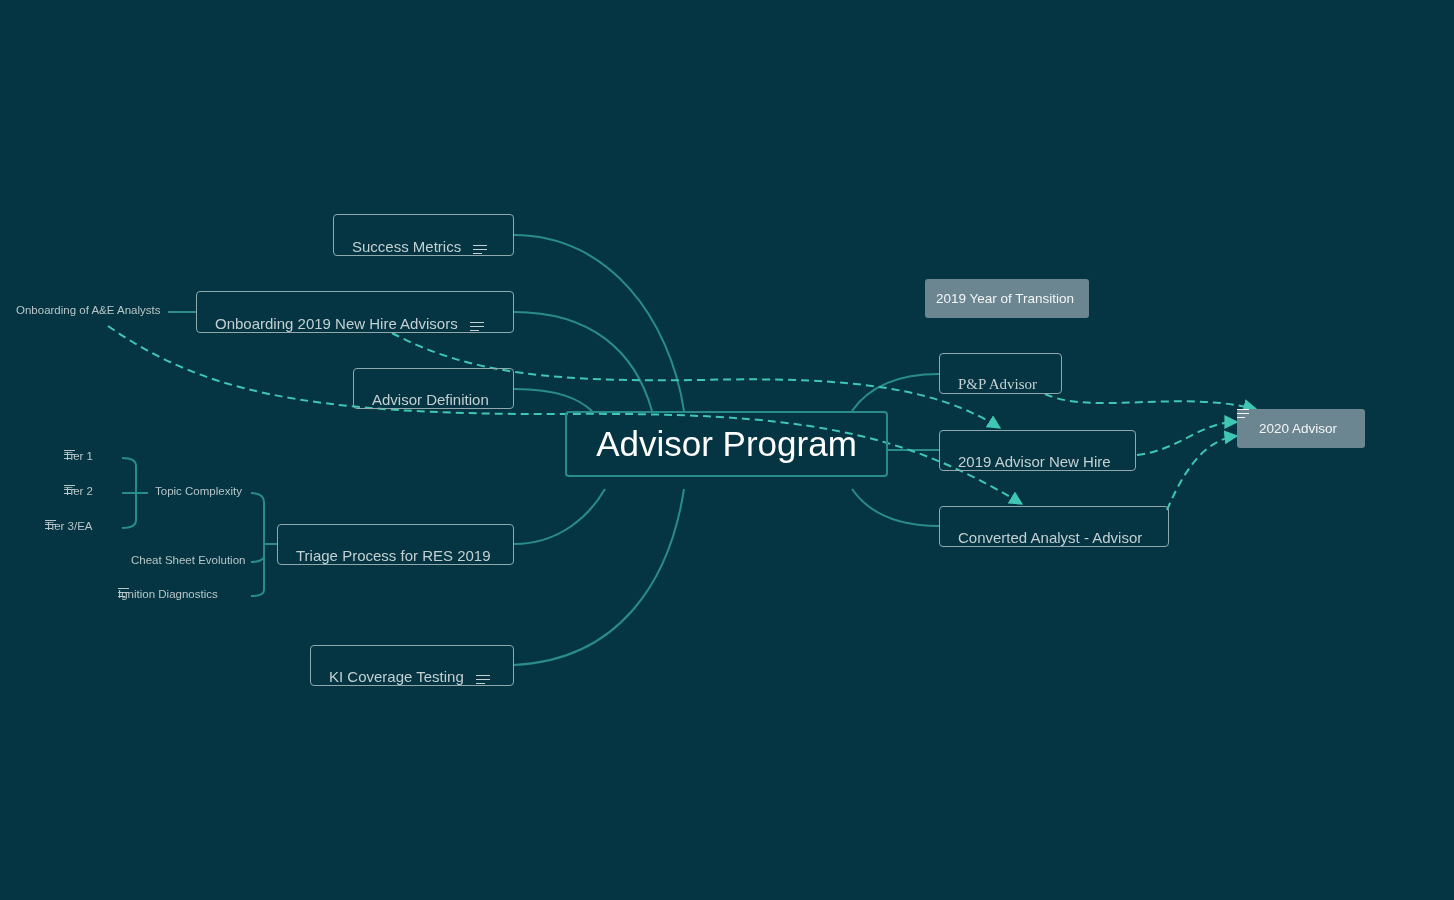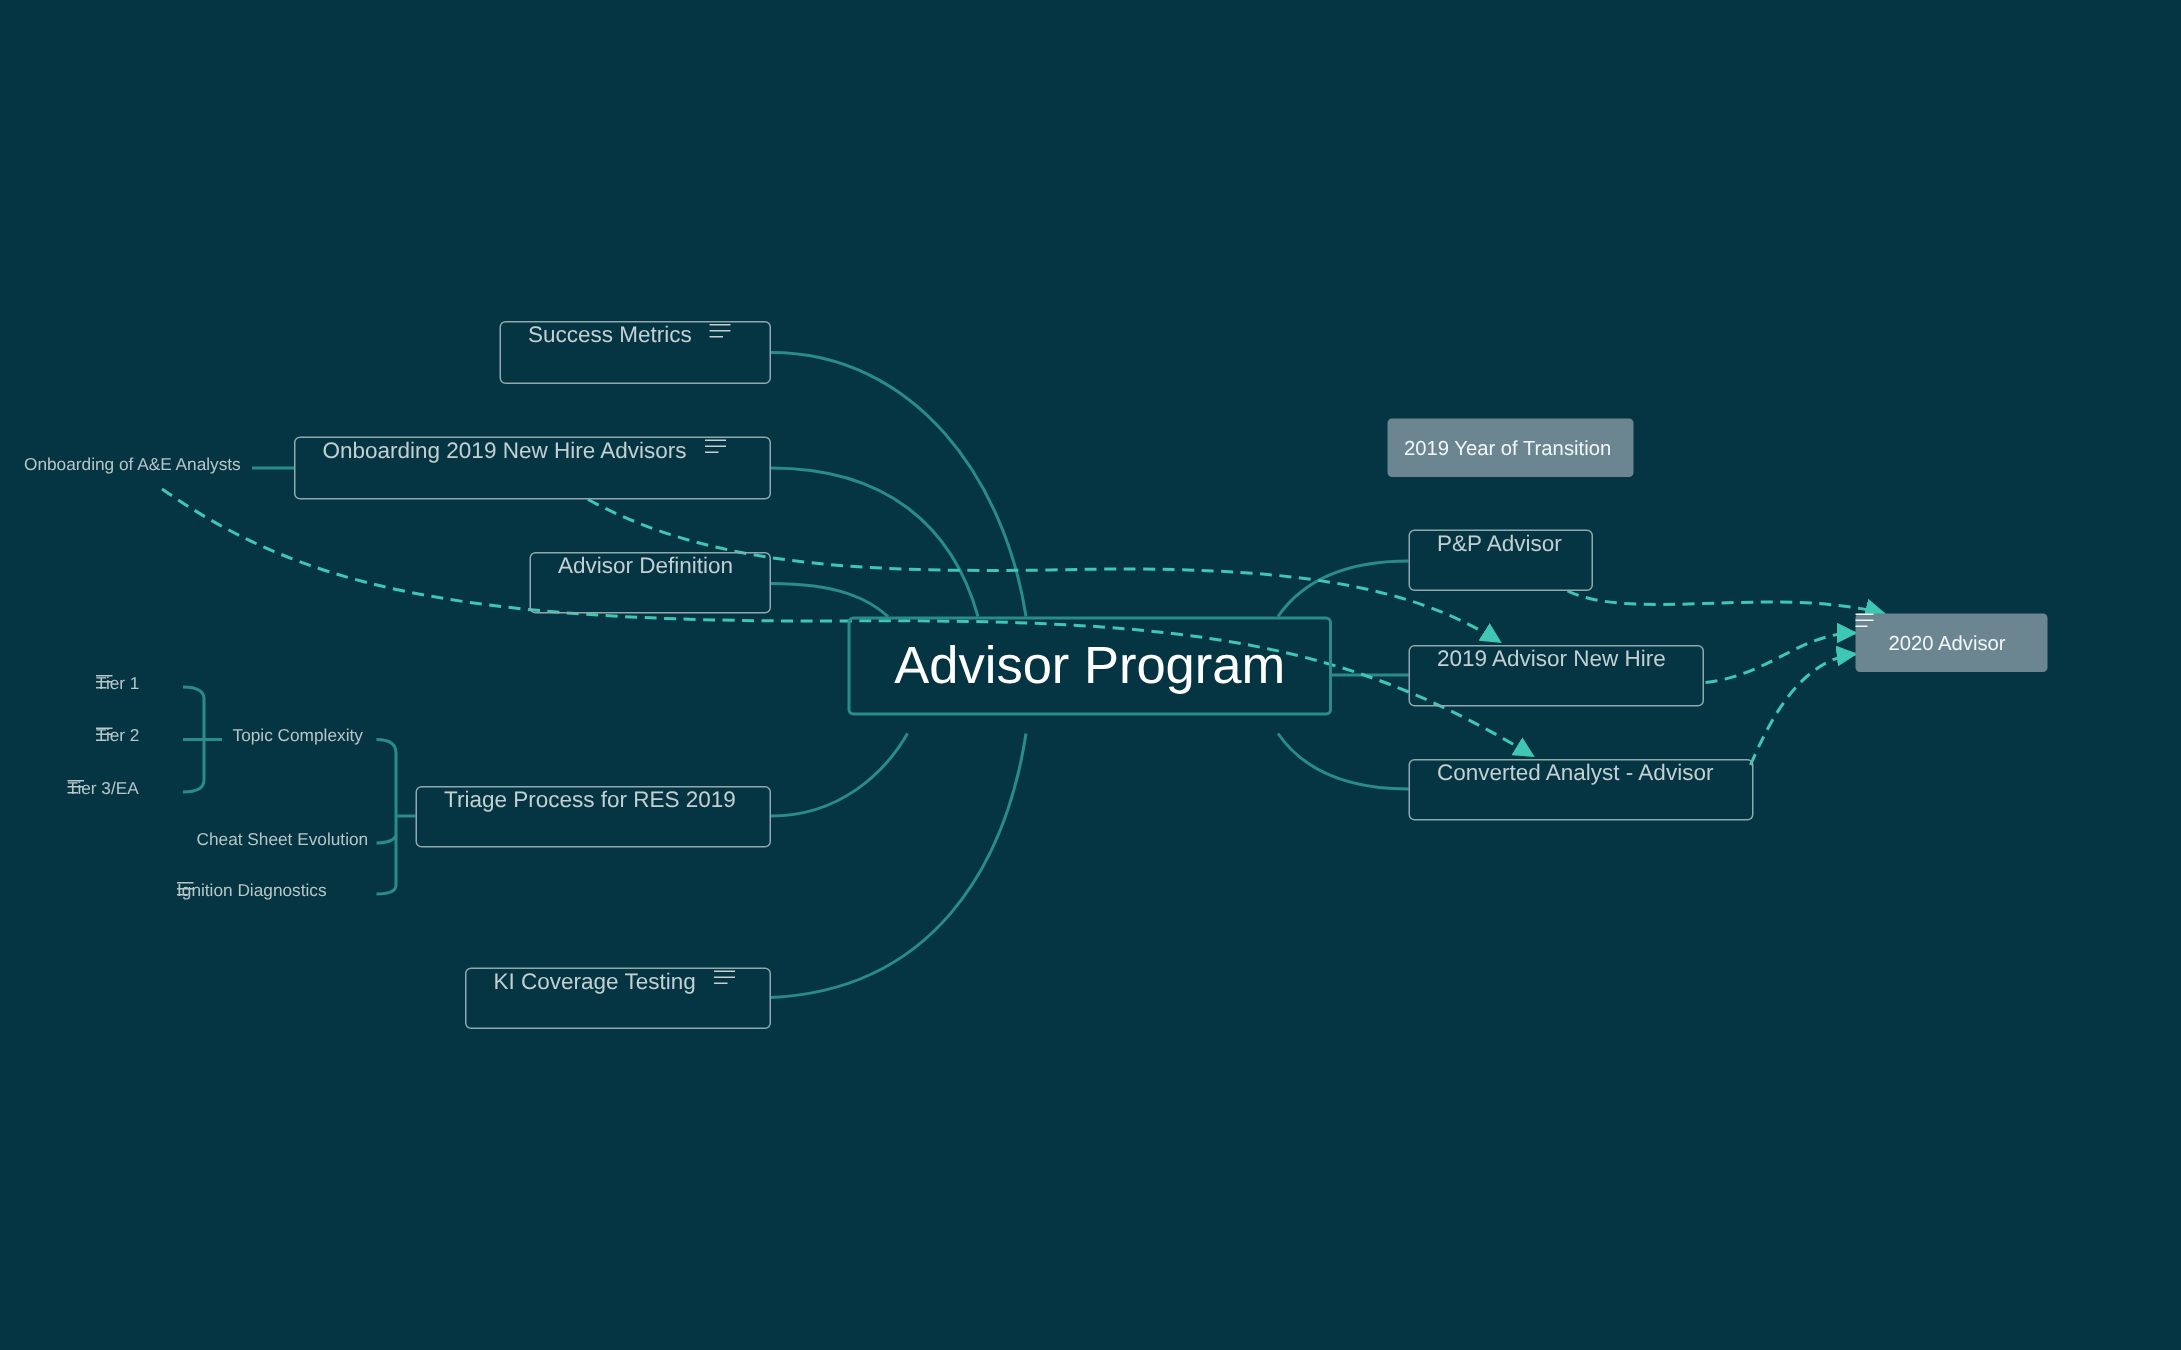--- a/index.html
+++ b/index.html
@@ -8,21 +8,21 @@
     background:#053542;
     font-family:"Liberation Sans", "DejaVu Sans", sans-serif;
     position:relative;
   }
   #canvas { position:absolute; left:0; top:0; width:1454px; height:900px; }
   svg.links { position:absolute; left:0; top:0; }
   .node {
     position:absolute; box-sizing:border-box;
     border:1.3px solid #8fa9ad; border-radius:4px;
     color:#c3d0d2; font-size:15px;
-    display:flex; align-items:flex-start; white-space:nowrap;
+    display:flex; align-items:flex-end; white-space:nowrap;
     padding:0 18px;
   }
   .node .note-icon { margin-left:12px; display:inline-block; width:14px; height:11px; position:relative; }
   .note-icon i { position:absolute; left:0; height:1.4px; background:#c3d0d2; display:block; }
   .note-icon i:nth-child(1){ top:1px; width:14px; }
   .note-icon i:nth-child(2){ top:5px; width:14px; }
   .note-icon i:nth-child(3){ top:9px; width:9px; }
   .central {
     position:absolute; box-sizing:border-box;
     left:565px; top:411px; width:323px; height:66px;
@@ -156,21 +156,21 @@
   </div>
   <div class="leaf" style="left:45px;top:520px;height:16px;">
     <span>Tier 3/EA</span>
     <span class="note-icon">
         <i></i>
         <i></i>
         <i></i>
       </span>
   </div>
 
-  <div class="node" style="left:939px;top:353px;width:123px;height:41px;">
+  <div class="node" style="left:939px;top:353px;width:123px;height:41px;font-family:Liberation Serif, serif;">
     <span>P&amp;P Advisor</span>
   </div>
   <div class="node" style="left:939px;top:430px;width:197px;height:41px;">
     <span>2019 Advisor New Hire</span>
   </div>
   <div class="node" style="left:939px;top:506px;width:230px;height:41px;">
     <span>Converted Analyst - Advisor</span>
   </div>
 
   <div class="floating" style="left:925px;top:279px;width:164px;height:39px;padding:0 11px;">

